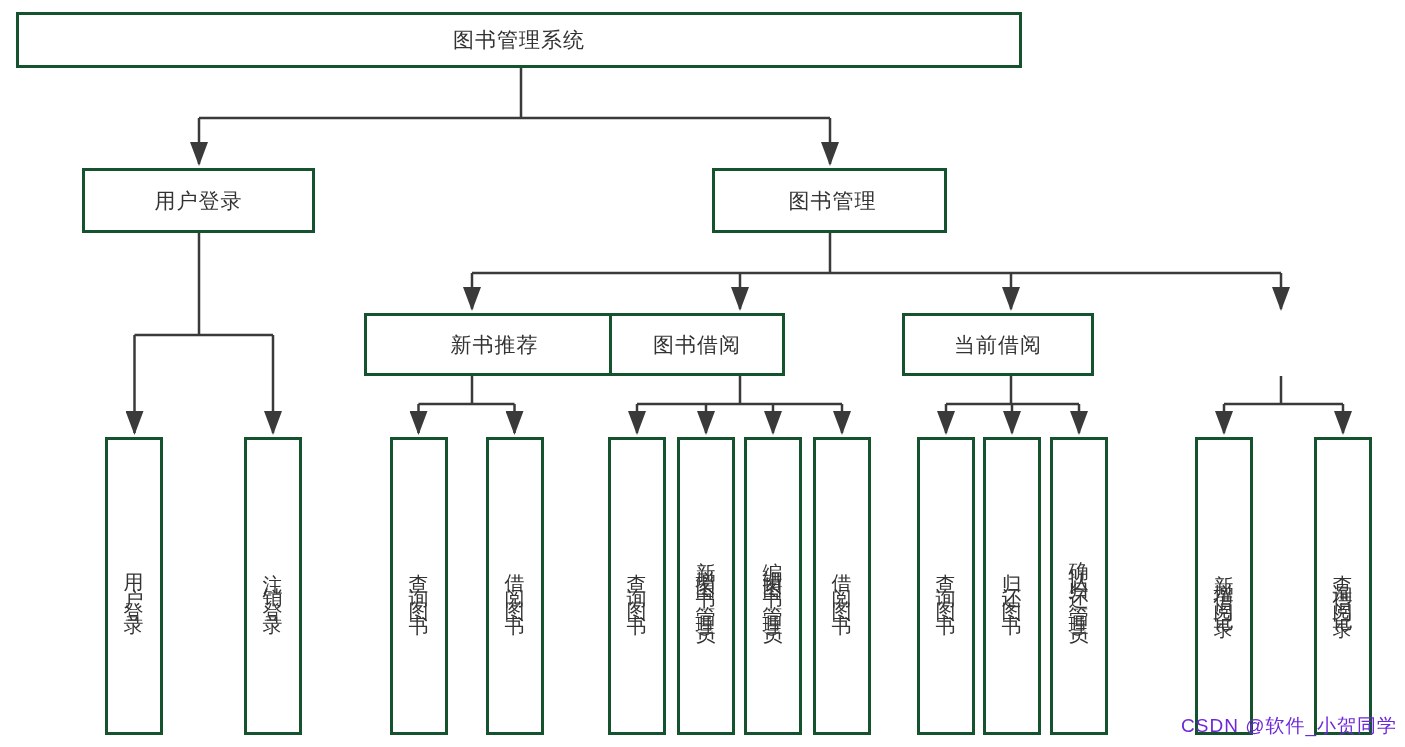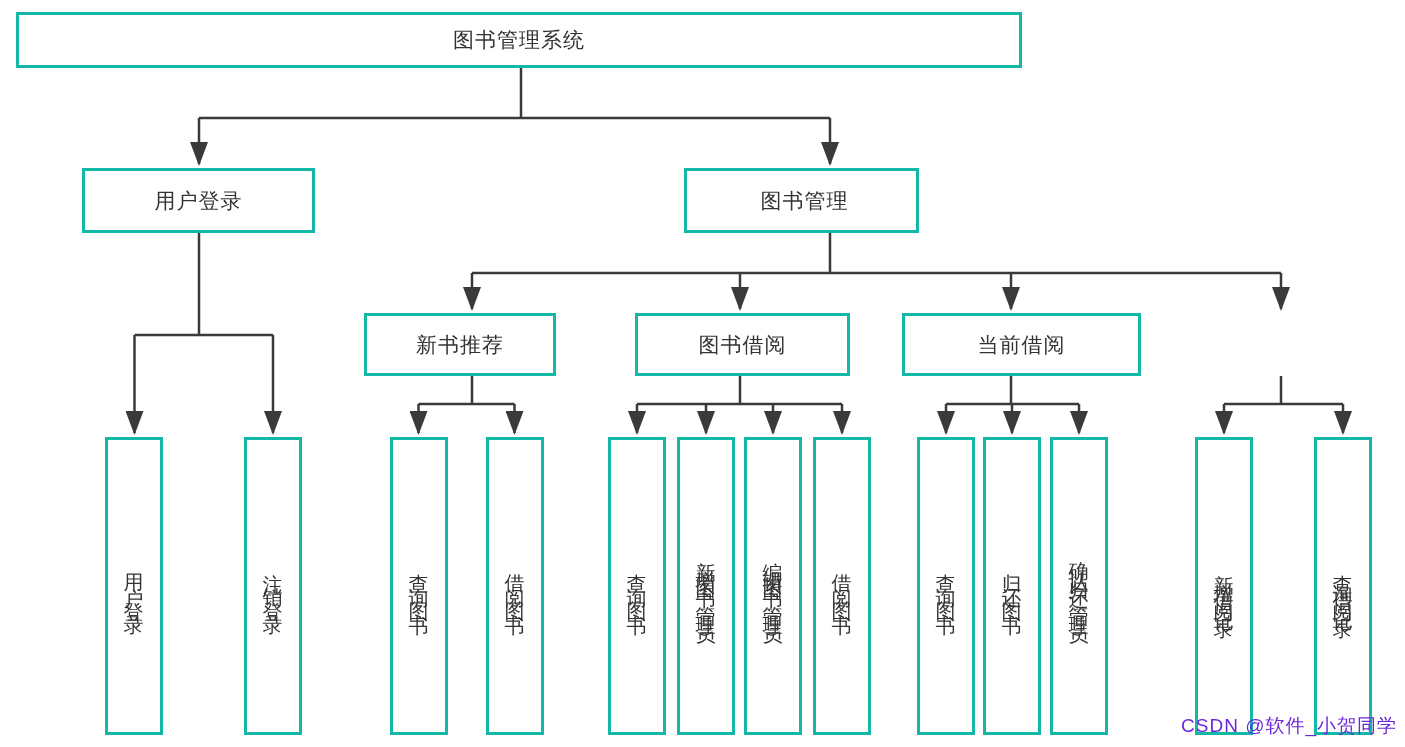--- a/index.html
+++ b/index.html
@@ -15,36 +15,36 @@
   svg.wires {
     position: absolute;
     left: 0; top: 0;
     width: 1405px; height: 747px;
     pointer-events: none;
   }
   .node {
     position: absolute;
     box-sizing: border-box;
     background: #ffffff;
-    border: 3px solid #14b8a6;
+    border: 3px solid #14532d;
     display: flex;
     align-items: center;
     justify-content: center;
     font-size: 21px;
     letter-spacing: 1px;
     white-space: nowrap;
   }
   .root-node { left: 16px; top: 12px; width: 1006px; height: 56px; }
   .l2 { top: 168px; height: 65px; }
   .l2a { left: 82px;  width: 233px; }
-  .l2b { left: 684px; width: 235px; padding-left: 6px; }
+  .l2b { left: 712px; width: 235px; padding-left: 6px; }
   .mid { top: 313px; height: 63px; }
-  .m1 { left: 364px; width: 192px; }
-  .m2 { left: 635px; width: 215px; }
-  .m3 { left: 902px; width: 239px; }
+  .m1 { left: 364px; width: 261px; }
+  .m2 { left: 609px; width: 176px; }
+  .m3 { left: 902px; width: 192px; }
   .m4 { left: 1174px; width: 214px; }
   .leaf {
     top: 437px;
     height: 298px;
     width: 58px;
     font-size: 20px;
     letter-spacing: 0;
   }
   .v-label {
     writing-mode: vertical-rl;

